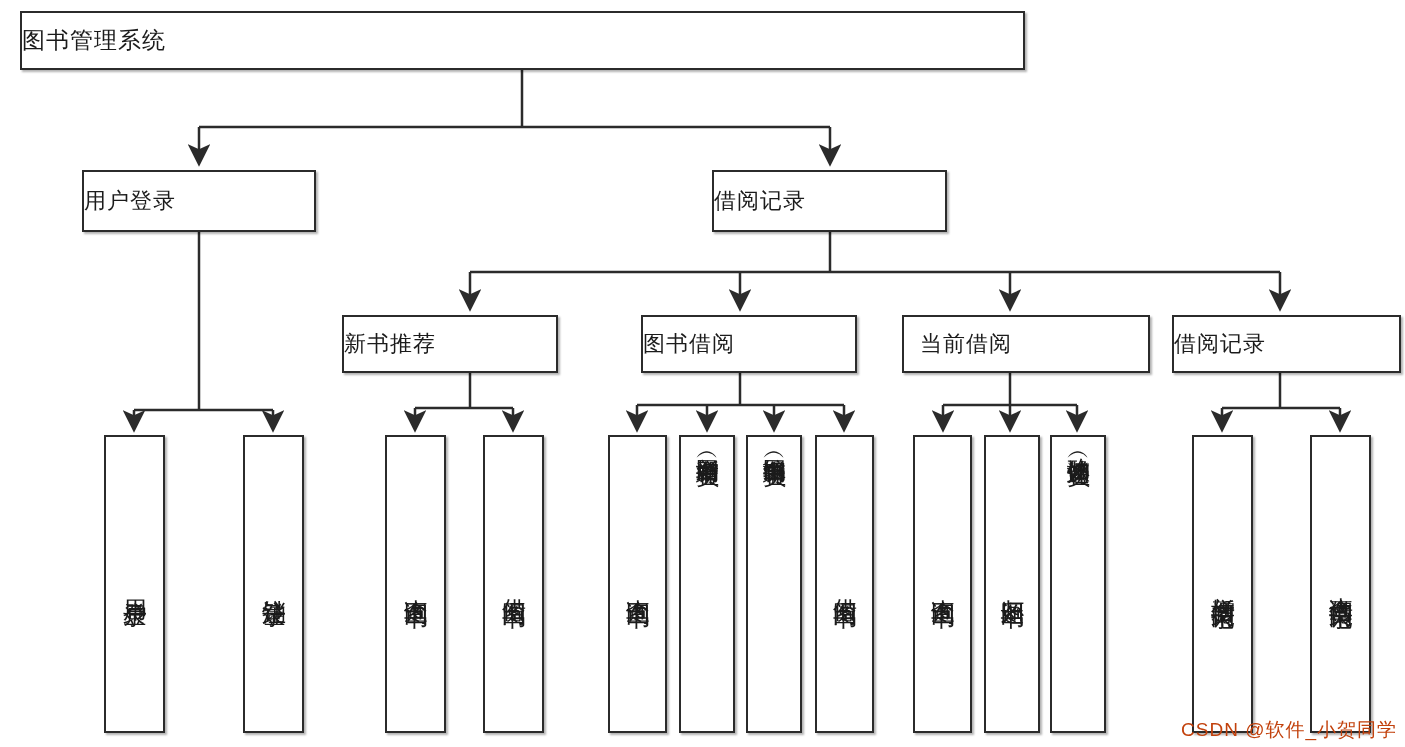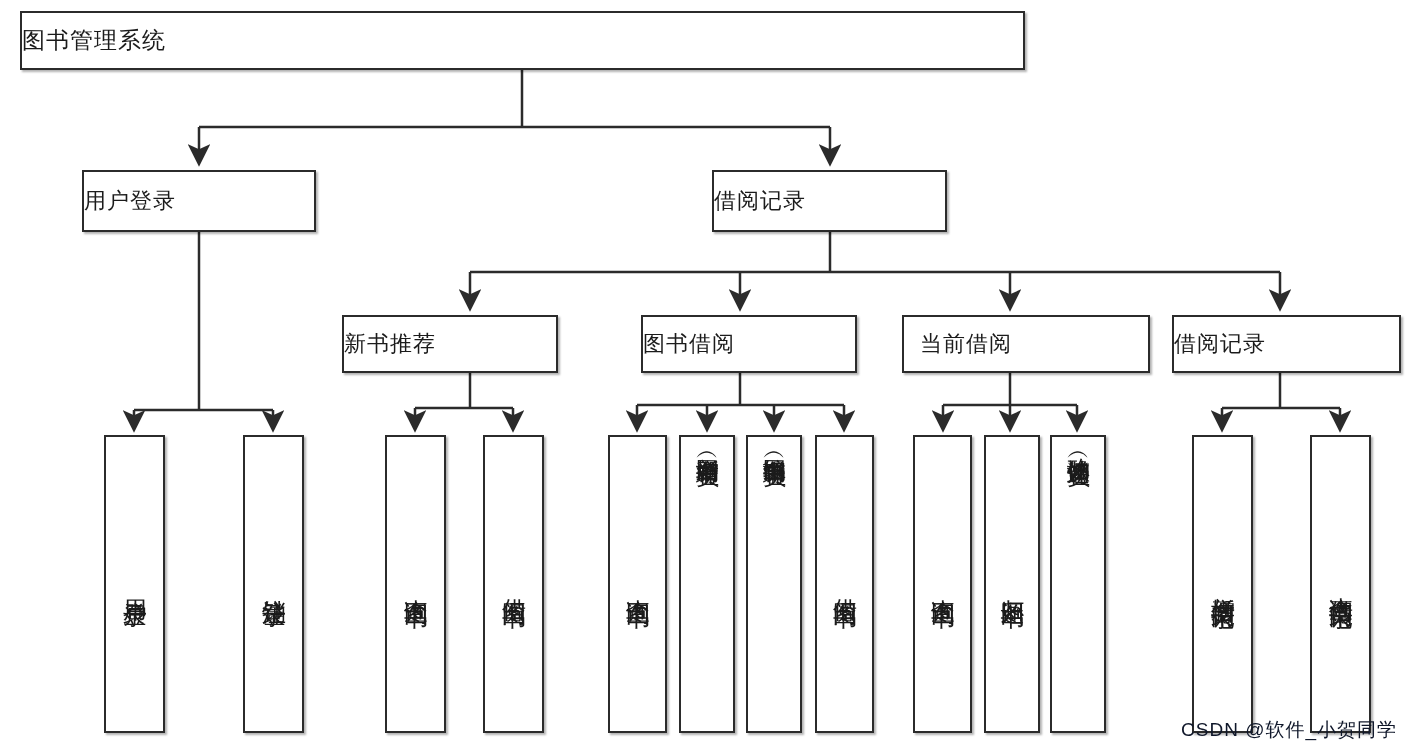--- a/index.html
+++ b/index.html
@@ -46,21 +46,21 @@
     color:#1b1b1b;
   }
   .vtext.tight{font-size:23px;letter-spacing:1px;}
   .vtext.top-align{align-self:flex-start;}
 
   .watermark{
     position:absolute;
     right:8px;
     bottom:4px;
     font-size:19px;
-    color:#0f172a;
+    color:#c2410c;
     letter-spacing:1px;
     white-space:nowrap;
     pointer-events:none;
   }
 </style>
 </head>
 <body>
 
 <div id="canvas">
 

